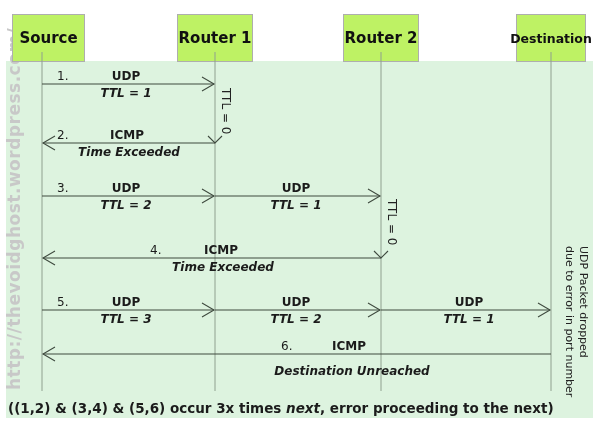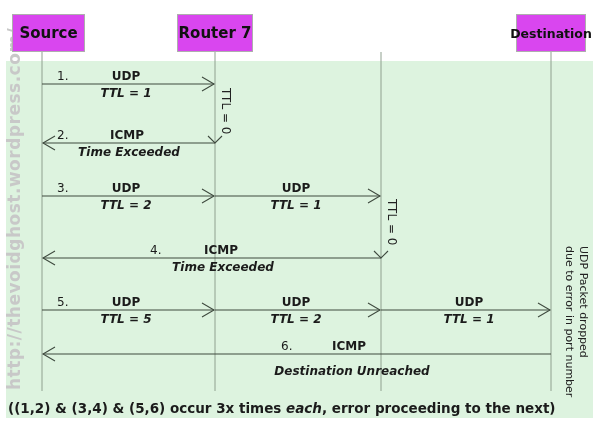--- a/index.html
+++ b/index.html
@@ -2,21 +2,21 @@
 <html><head>
 <meta charset="utf-8">
 <style>
   html,body{margin:0;padding:0;background:#ffffff;}
   .stage{
     position:relative;width:600px;height:424px;background:#ffffff;overflow:hidden;
     font-family:"DejaVu Sans","Liberation Sans",sans-serif;color:#1b1b1b;
   }
   .green-bg{position:absolute;left:6px;top:61px;width:587px;height:357px;background:#ddf3df;}
   .actor{
-    position:absolute;top:14px;height:38px;background:#d946ef;border:1px solid #aeaeae;
+    position:absolute;top:14px;height:48px;background:#bef264;border:1px solid #aeaeae;
     box-sizing:border-box;display:flex;align-items:center;justify-content:center;
     font-weight:bold;font-size:15px;color:#111;
   }
   .actor.small{font-size:12.5px;}
   svg.overlay{position:absolute;left:0;top:0;pointer-events:none;}
   .lbl{position:absolute;font-size:12px;white-space:nowrap;line-height:14px;}
   .lbl.center{transform:translateX(-50%);font-weight:bold;}
   .lbl.italic{font-style:italic;}
   .rot-cw{position:absolute;transform:rotate(90deg);transform-origin:0 0;white-space:nowrap;line-height:14px;}
   .ttl-note{font-size:12px;color:#222;}
@@ -31,21 +31,22 @@
 </head>
 <body>
 
 <div class="stage">
 
   <div class="green-bg"></div>
 
   <div class="watermark">http://thevoidghost.wordpress.com/</div>
 
   <div class="actor" style="left:12px;width:73px;">Source</div>
-  <div class="actor" style="left:177px;width:76px;">Router 7</div>
+  <div class="actor" style="left:177px;width:76px;">Router 1</div>
+  <div class="actor" style="left:343px;width:76px;">Router 2</div>
   <div class="actor small" style="left:516px;width:70px;">Destination</div>
 
   <svg class="overlay" width="600" height="424" viewBox="0 0 600 424">
 
     <line x1="42" y1="52" x2="42" y2="391" stroke="#8fa08f" stroke-width="1"></line>
     <line x1="215" y1="52" x2="215" y2="391" stroke="#8fa08f" stroke-width="1"></line>
     <line x1="381" y1="52" x2="381" y2="391" stroke="#8fa08f" stroke-width="1"></line>
     <line x1="551" y1="52" x2="551" y2="391" stroke="#8fa08f" stroke-width="1"></line>
 
     <g stroke="#3f4a3f" stroke-width="1.1" fill="none">
@@ -93,35 +94,35 @@
   <span class="lbl center italic" style="left:126px;top:198px;">TTL = 2</span>
   <span class="lbl center" style="left:296px;top:181px;">UDP</span>
   <span class="lbl center italic" style="left:296px;top:198px;">TTL = 1</span>
 
   <span class="lbl" style="left:150px;top:243px;">4.</span>
   <span class="lbl center" style="left:221px;top:243px;">ICMP</span>
   <span class="lbl center italic" style="left:223px;top:260px;">Time Exceeded</span>
 
   <span class="lbl" style="left:57px;top:295px;">5.</span>
   <span class="lbl center" style="left:126px;top:295px;">UDP</span>
-  <span class="lbl center italic" style="left:126px;top:312px;">TTL = 5</span>
+  <span class="lbl center italic" style="left:126px;top:312px;">TTL = 3</span>
   <span class="lbl center" style="left:296px;top:295px;">UDP</span>
   <span class="lbl center italic" style="left:296px;top:312px;">TTL = 2</span>
   <span class="lbl center" style="left:469px;top:295px;">UDP</span>
   <span class="lbl center italic" style="left:469px;top:312px;">TTL = 1</span>
 
   <span class="lbl" style="left:281px;top:339px;">6.</span>
   <span class="lbl center" style="left:349px;top:339px;">ICMP</span>
   <span class="lbl center italic" style="left:352px;top:364px;">Destination Unreached</span>
 
   <span class="rot-cw ttl-note" style="left:233px;top:88px;">TTL = 0</span>
   <span class="rot-cw ttl-note" style="left:399px;top:199px;">TTL = 0</span>
 
   <div class="rot-cw dest-note" style="left:590px;top:246px;">
     <div>UDP Packet dropped</div>
     <div>due to error in port number</div>
   </div>
 
   <div class="footer">
-    <span>((1,2) &amp; (3,4) &amp; (5,6) occur 3x times </span><span class="em">each</span><span>, error proceeding to the next)</span>
+    <span>((1,2) &amp; (3,4) &amp; (5,6) occur 3x times </span><span class="em">next</span><span>, error proceeding to the next)</span>
   </div>
 
 </div>
 
 </body></html>

